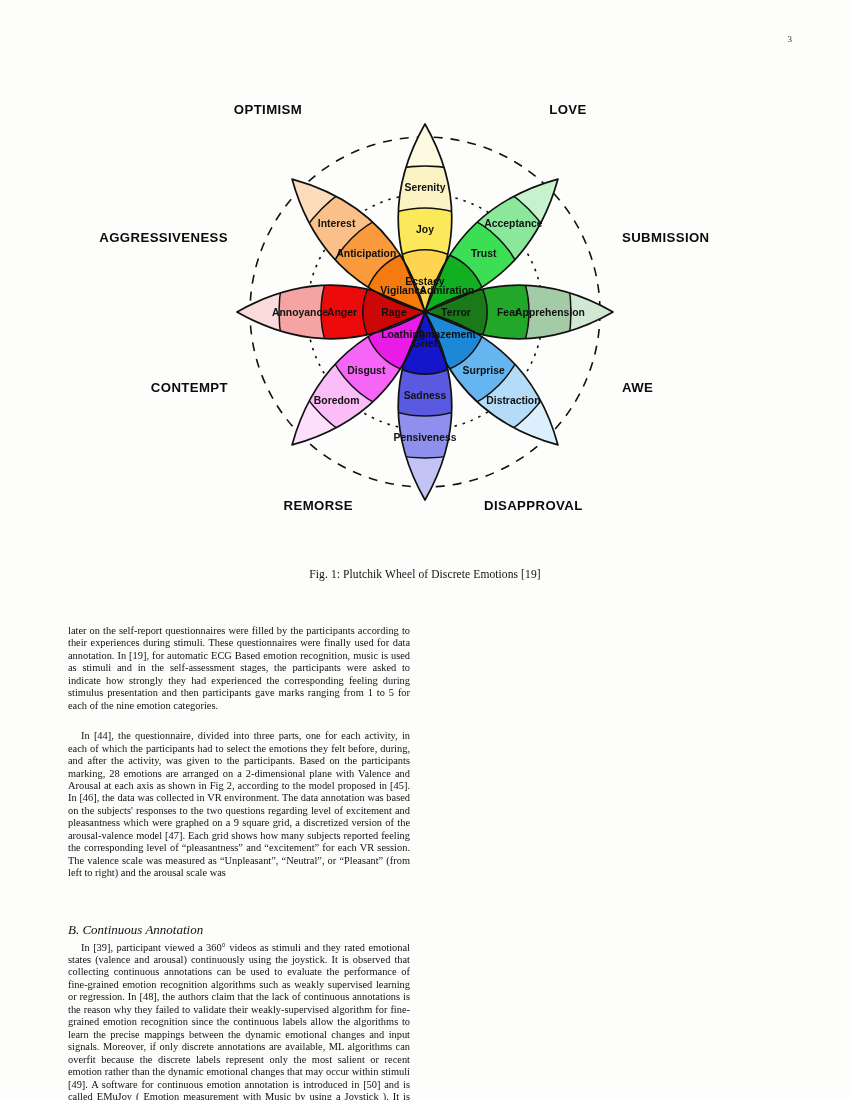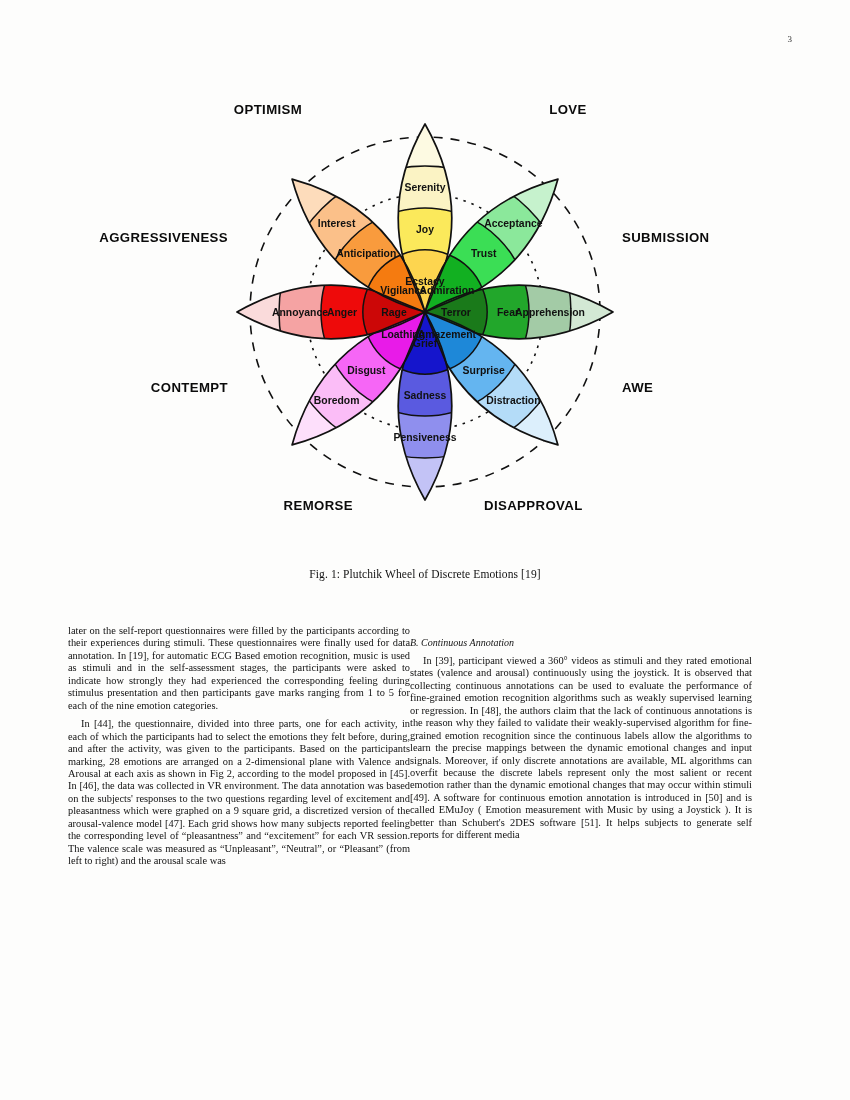--- a/index.html
+++ b/index.html
@@ -43,40 +43,42 @@
     margin-top:6px;
     letter-spacing:.1px;
   }
   
   .columns{
     position:absolute;
     top:625px;left:68px;
     width:716px;
     height:445px;
     display:flex;
+    gap:32px;
+    flex-direction:column;
   }
   .col{
     width:342px;
     font-size:10.4px;
     line-height:12.45px;
     text-align:justify;
     text-justify:inter-word;
     hyphens:none;
     font-family:"Liberation Serif", serif;
     color:#111;
   }
   .col p{
     margin:0 0 0 0;
     text-indent:13px;
   }
   .col p.noindent{ text-indent:0; }
-  .col p + p{ margin-top:6px; }
+  .col p + p{ margin-top:18px; }
   .subhead{
     font-style:italic;
-    font-size:10px;
+    font-size:13px;
     margin:12px 0 5.5px 0;
     text-indent:0;
     font-family:"Liberation Serif", serif;
   }
   
   .dyad-label{
     font-family:"Liberation Sans", sans-serif;
     font-weight:bold;
     font-size:13.2px;
     fill:#0b0b0b;

